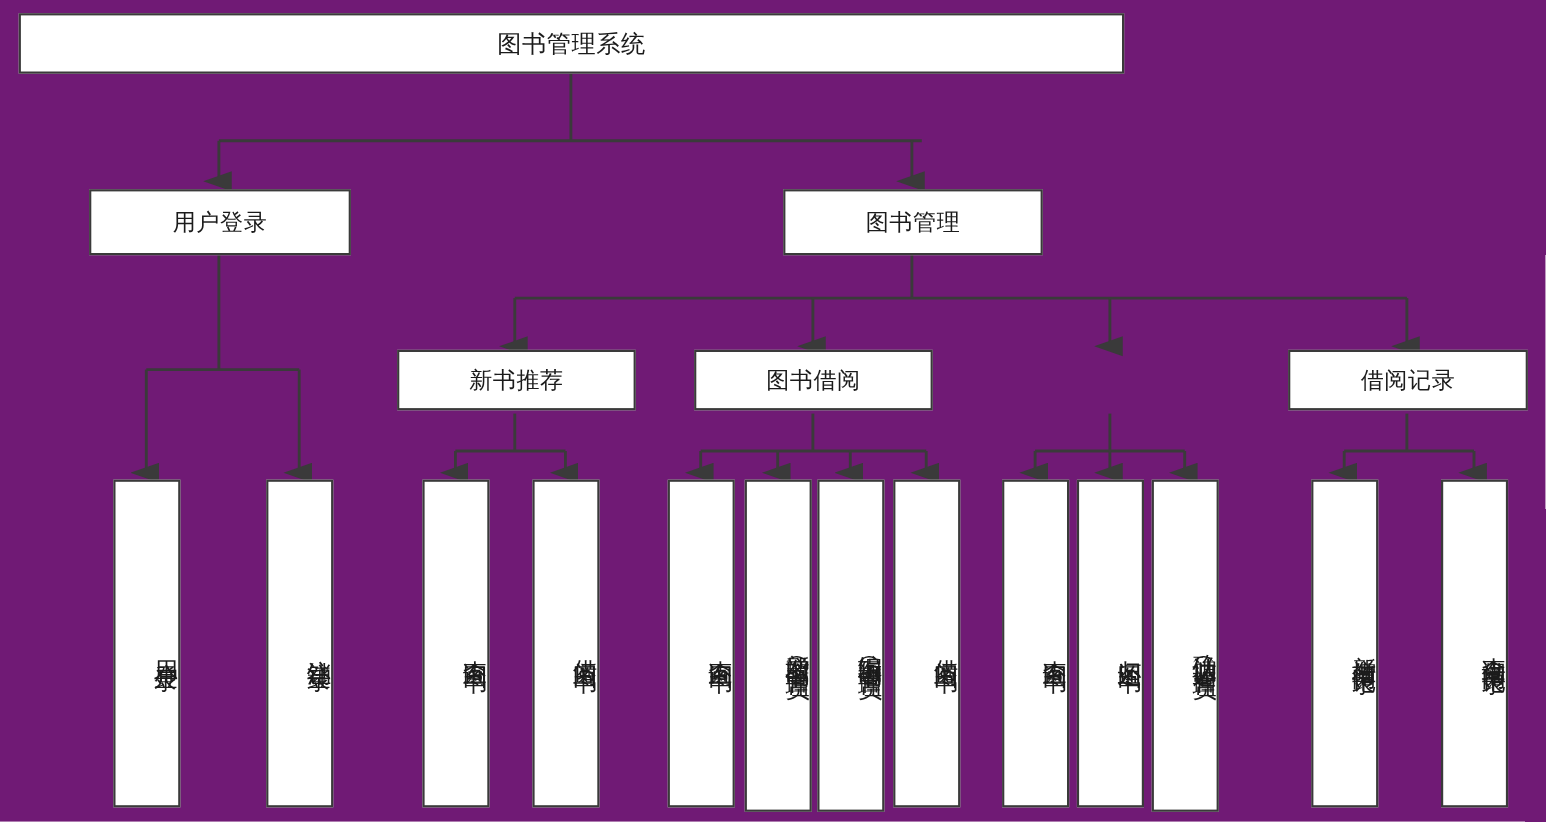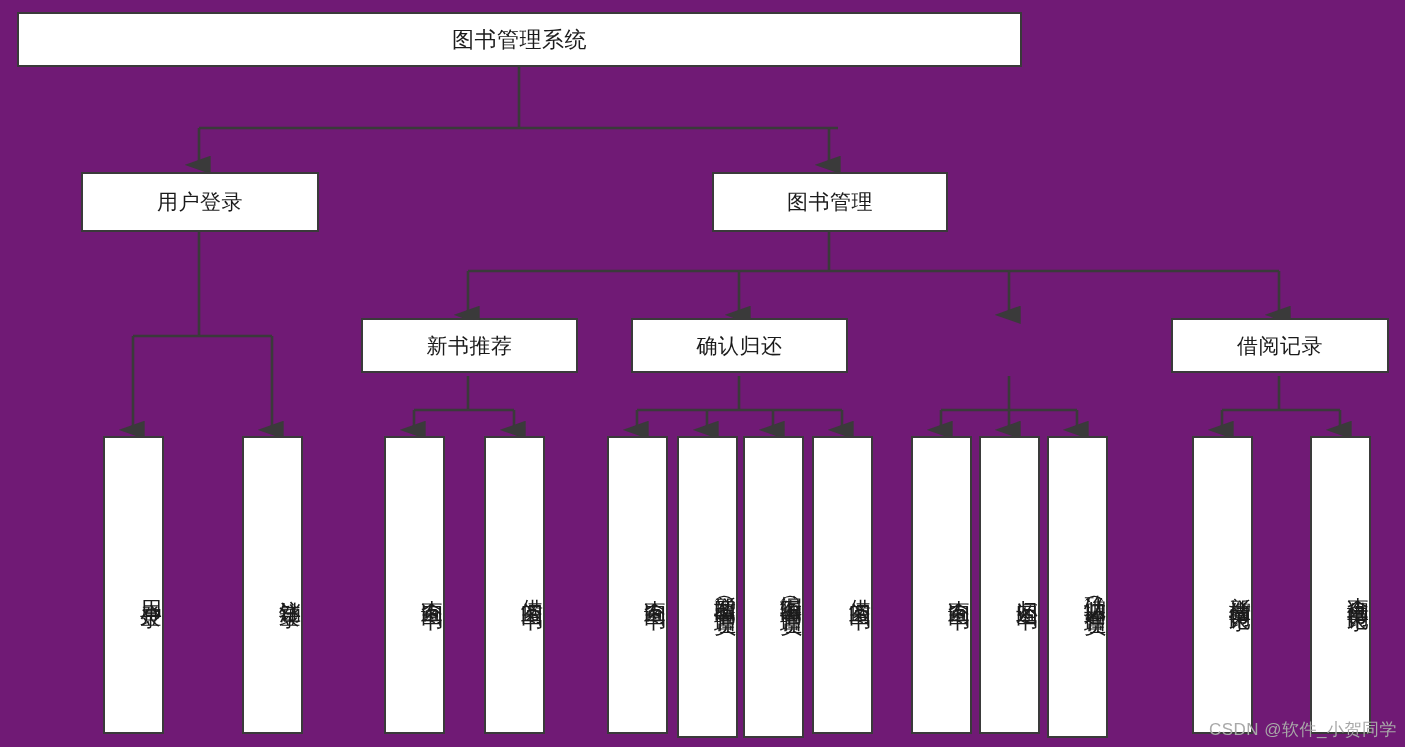--- a/index.html
+++ b/index.html
@@ -122,21 +122,21 @@
       <path d="M1340,410 L1340,429" marker-end="url(#arrow)"></path>
     </g>
   </svg>
 
   <div class="node h root" style="left:17px; top:12px; width:1005px; height:55px;">图书管理系统</div>
 
   <div class="node h" style="left:81px; top:172px; width:238px; height:60px;">用户登录</div>
   <div class="node h" style="left:361px; top:318px; width:217px; height:55px;">新书推荐</div>
 
   <div class="node h" style="left:712px; top:172px; width:236px; height:60px;">图书管理</div>
-  <div class="node h" style="left:631px; top:318px; width:217px; height:55px;">确认归还</div>
+  <div class="node h" style="left:631px; top:318px; width:217px; height:55px;">图书借阅</div>
   <div class="node h" style="left:1171px; top:318px; width:218px; height:55px;">借阅记录</div>
 
   <div class="node v" style="left:103px; top:436px; width:61px; height:298px;">
     <span class="vtext">用户登录</span>
   </div>
   <div class="node v" style="left:242px; top:436px; width:61px; height:298px;">
     <span class="vtext">注销登录</span>
   </div>
 
   <div class="node v" style="left:384px; top:436px; width:61px; height:298px;">
@@ -169,15 +169,14 @@
     <span class="vtext">确认归还（管理员）</span>
   </div>
 
   <div class="node v" style="left:1192px; top:436px; width:61px; height:298px;">
     <span class="vtext">新增借阅记录</span>
   </div>
   <div class="node v" style="left:1310px; top:436px; width:61px; height:298px;">
     <span class="vtext">查询借阅记录</span>
   </div>
 
-  <div class="watermark">CSDN @软件_小贺同学</div>
 
 </div>
 
 </body></html>

